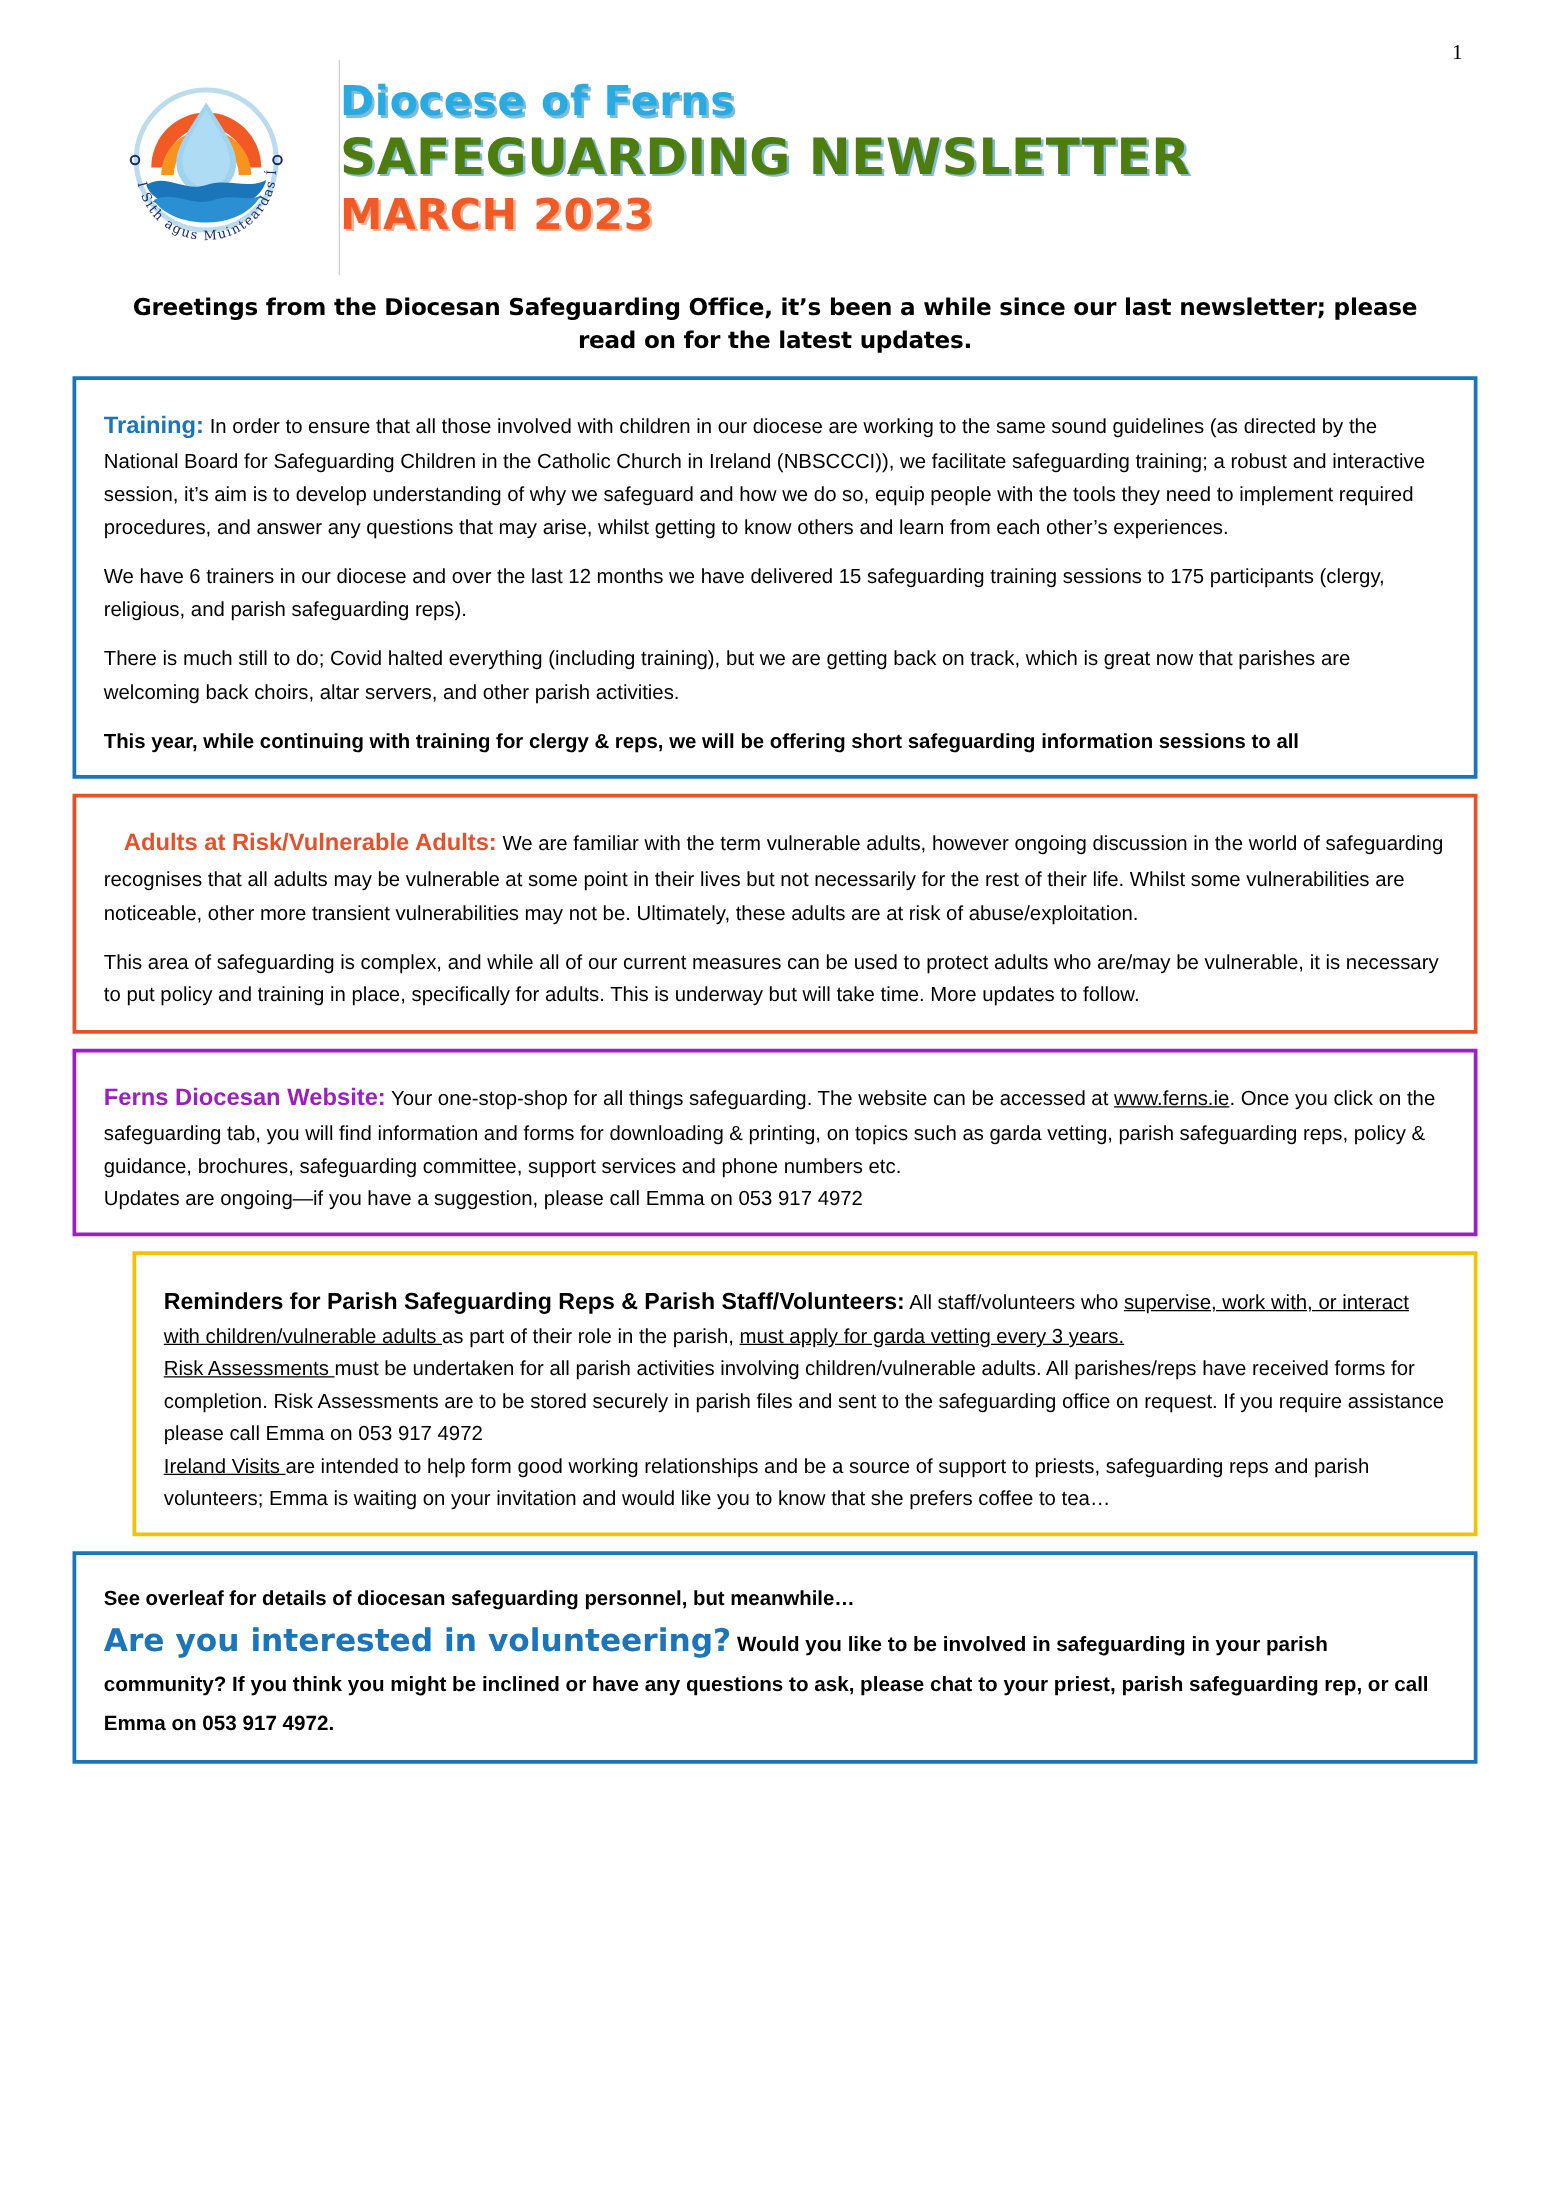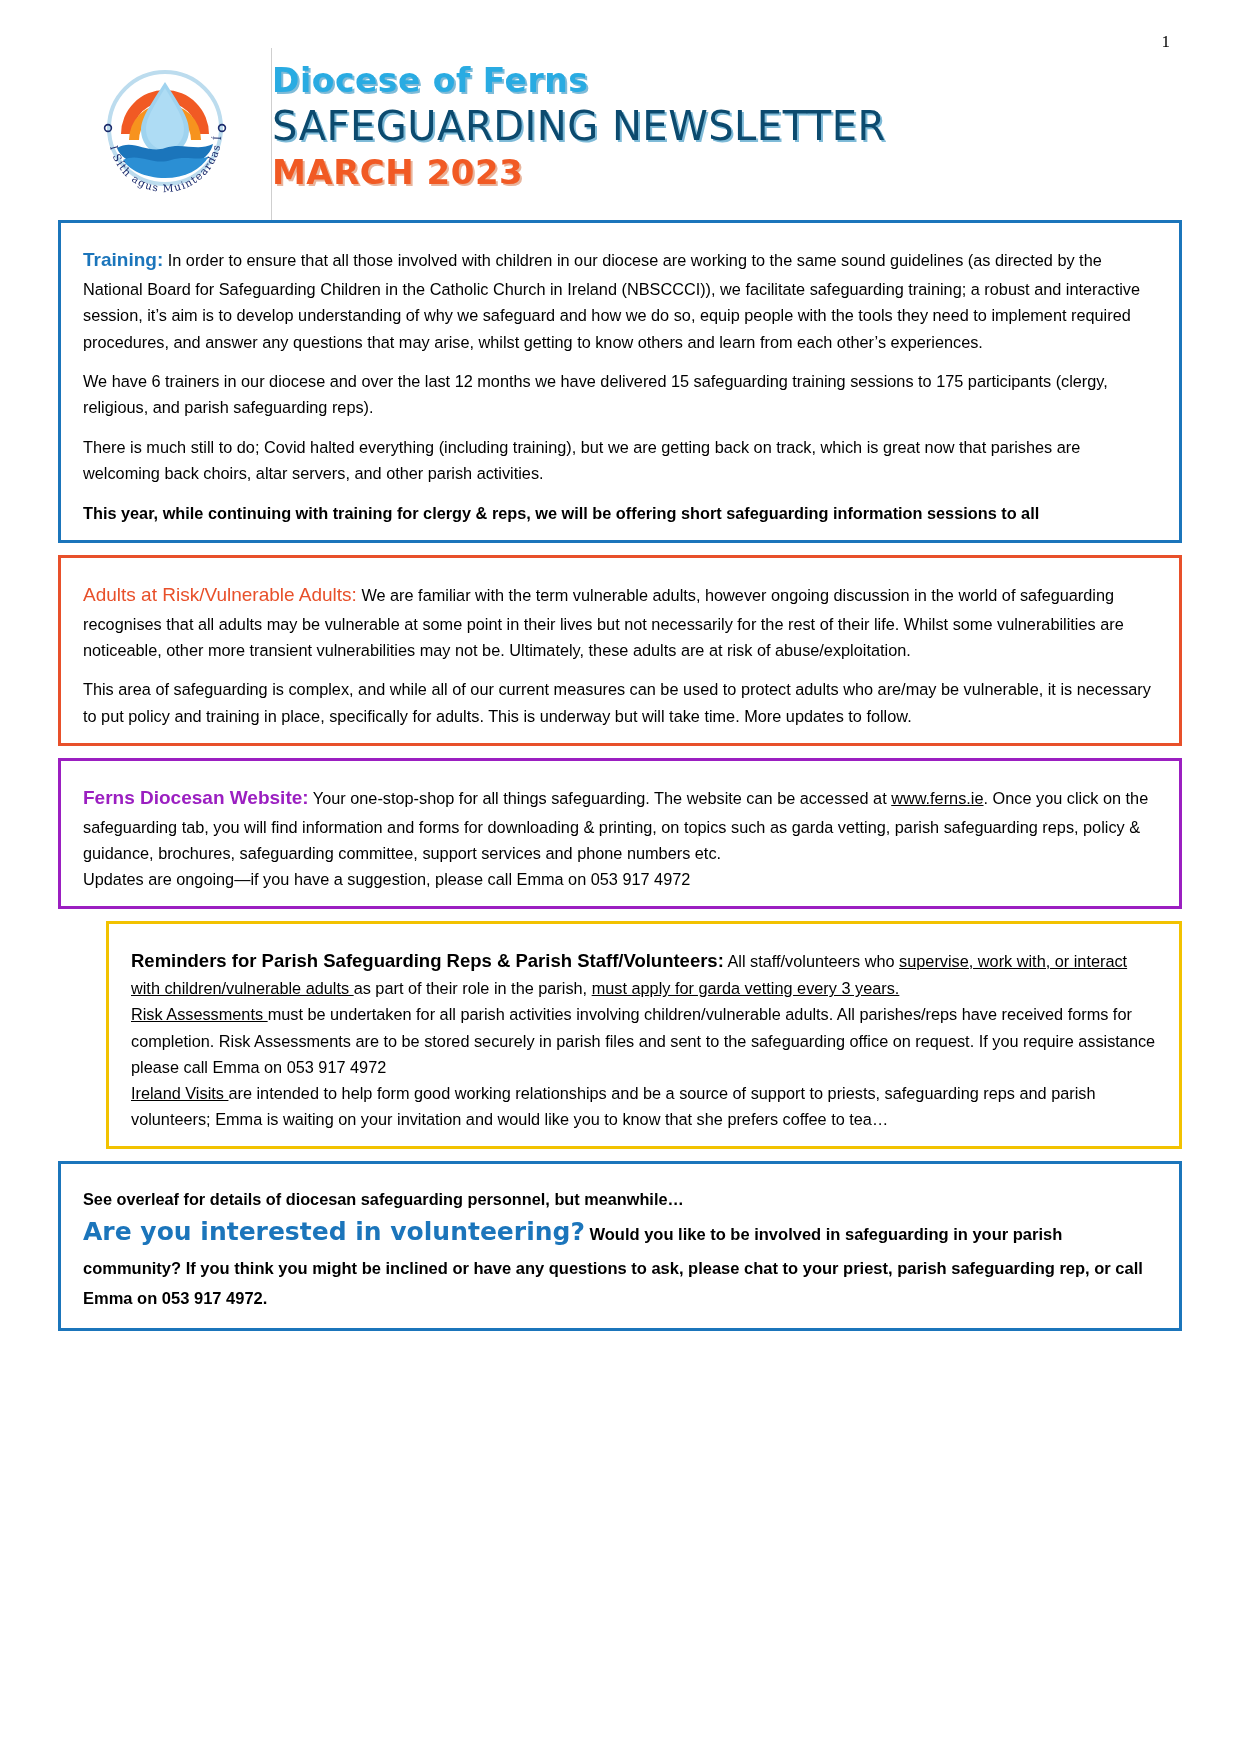--- a/index.html
+++ b/index.html
@@ -64,23 +64,23 @@
     font-family: "DejaVu Sans", sans-serif;
     font-weight: bold;
     font-size: 33px;
     color: #29ABE2;
     letter-spacing: 0.5px;
     text-shadow: 2px 2px 0 #7fbbd8;
     line-height: 1.25;
   }
   .title-line2 {
     font-family: "DejaVu Sans", sans-serif;
-    font-weight: normal;
+    font-weight: bold;
     font-size: 40px;
-    color: #0c4a6e;
+    color: #4d7c0f;
     letter-spacing: 0.5px;
     text-shadow: 2px 2px 0 #7fbbd8;
     line-height: 1.25;
   }
   .title-line3 {
     font-family: "DejaVu Sans", sans-serif;
     font-weight: bold;
     font-size: 34px;
     color: #F15A24;
     letter-spacing: 0.5px;
@@ -120,22 +120,23 @@
   .box p.tight { margin-bottom: 0; line-height: 1.6; }
   .box p:last-child { margin-bottom: 0; }
 
   .lead-blue {
     color: #1B75BB;
     font-weight: bold;
     font-size: 19px;
   }
   .lead-orange {
     color: #E8502A;
-    font-weight: normal;
+    font-weight: bold;
     font-size: 19px;
+    margin-left: 16px;
   }
   .lead-purple {
     color: #9B1FC1;
     font-weight: bold;
     font-size: 19px;
   }
   .lead-black {
     color: #000;
     font-weight: bold;
     font-size: 18.5px;
@@ -199,20 +200,21 @@
       </div>
     </div>
 
     <div class="title-cell">
       <div class="title-line1">Diocese of Ferns</div>
       <div class="title-line2">SAFEGUARDING NEWSLETTER</div>
       <div class="title-line3">MARCH 2023</div>
     </div>
   </div>
 
+  <div class="greeting">Greetings from the Diocesan Safeguarding Office, it’s been a while since our last newsletter; please read on for the latest updates.</div>
 
   <div class="box blue">
     <p>
       <span class="lead-blue">Training:</span><span> In order to ensure that all those involved with children in our diocese are working to the same sound guidelines (as directed by the National Board for Safeguarding Children in the Catholic Church in Ireland (NBSCCCI)), we facilitate safeguarding training; a robust and interactive session, it’s aim is to develop understanding of why we safeguard and how we do so, equip people with the tools they need  to implement required procedures, and answer any questions that may arise, whilst getting to know others and learn from each other’s experiences.</span>
     </p>
     <p>We have 6 trainers in our diocese and over the last 12 months we have delivered 15 safeguarding training sessions to 175 participants (clergy, religious, and parish safeguarding reps).</p>
     <p>There is much still to do; Covid halted everything (including training), but we are getting back on track, which is great now that parishes are welcoming back choirs, altar servers, and other parish activities.</p>
     <p><b class="strong">This year, while continuing with training for clergy &amp; reps, we will be offering short safeguarding information sessions to all</b></p>
   </div>
 

